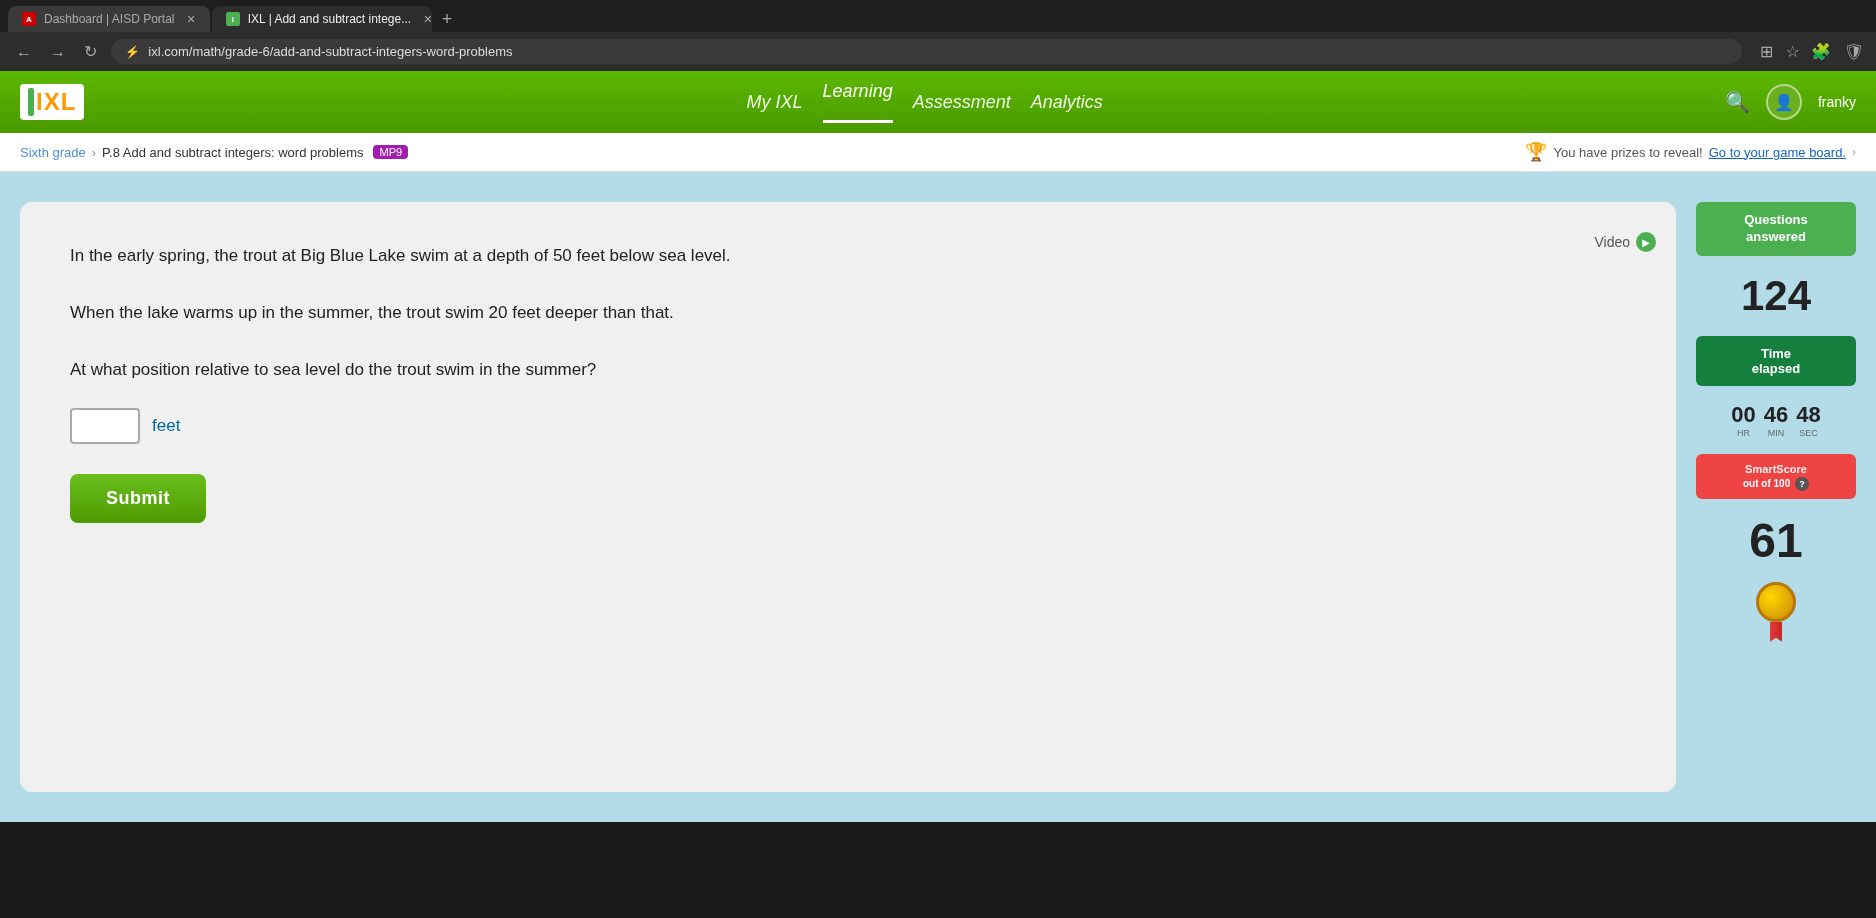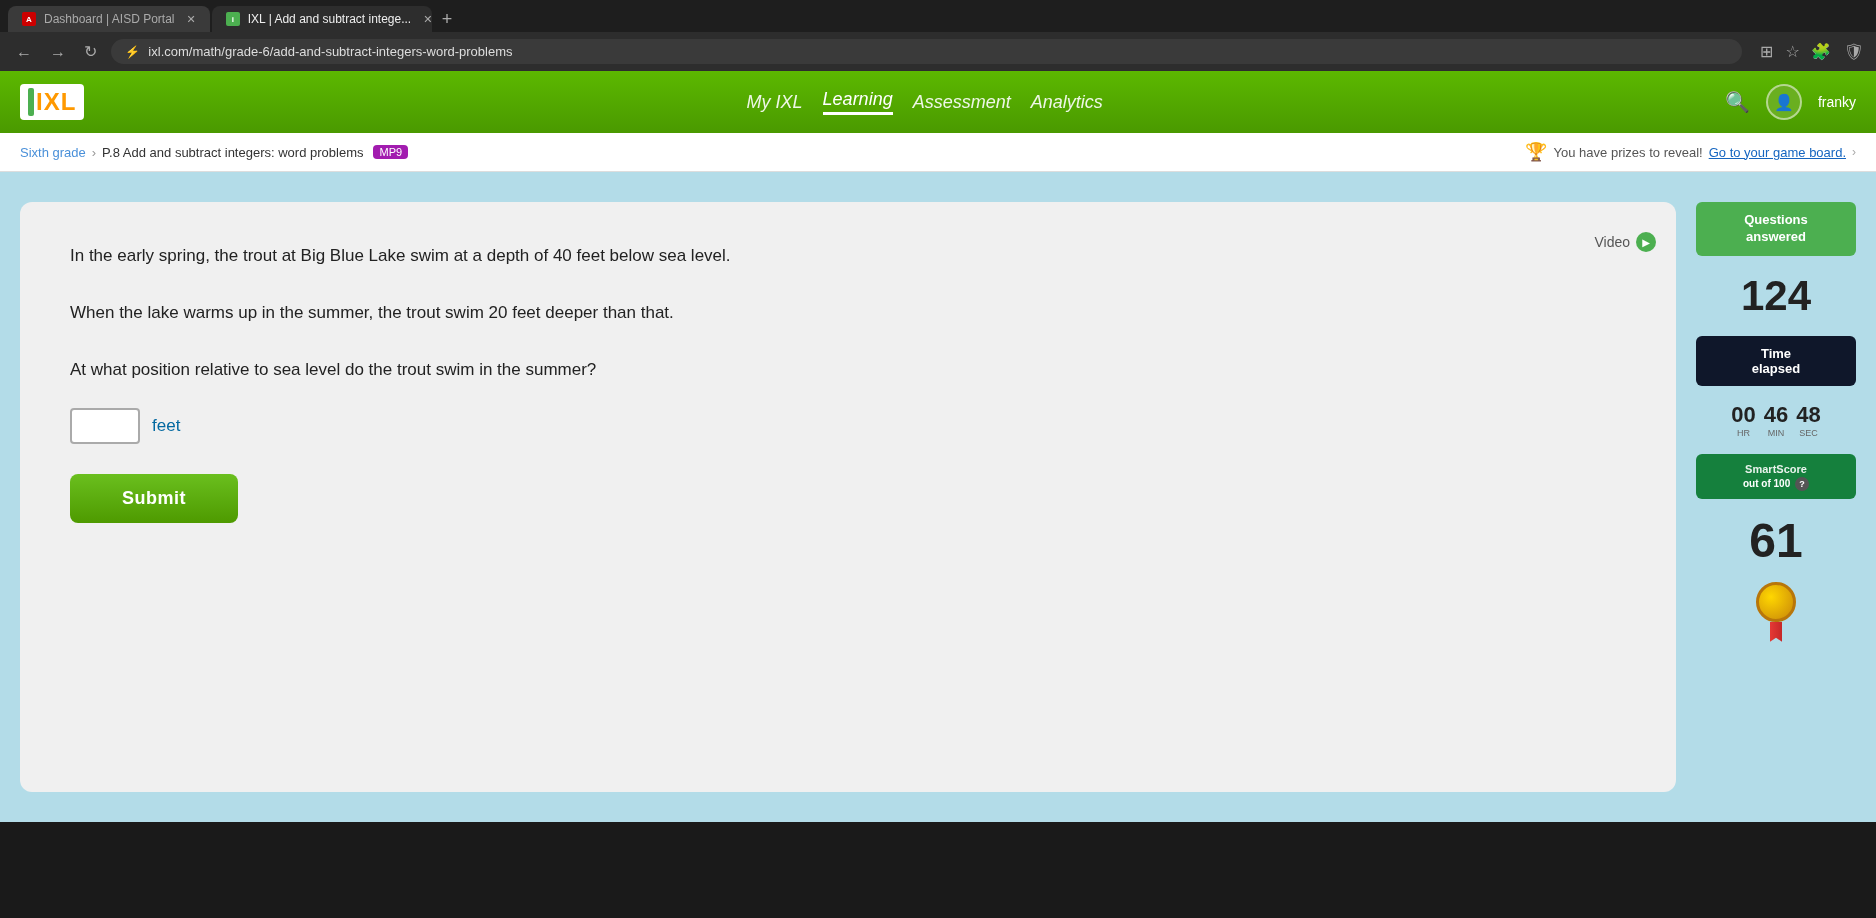--- a/index.html
+++ b/index.html
@@ -181,21 +181,21 @@
       font-size: 18px;
       text-decoration: none;
       cursor: pointer;
       font-style: italic;
       font-weight: 500;
     }
 
     .ixl-nav-link.active {
       color: white;
       border-bottom: 3px solid white;
-      padding-bottom: 2px;
+      padding-bottom: 18px;
     }
 
     .ixl-nav-right {
       display: flex;
       align-items: center;
       gap: 16px;
     }
 
     .ixl-search-icon {
       color: white;
@@ -324,21 +324,21 @@
       font-size: 17px;
       color: #0369a1;
     }
 
     .submit-btn {
       margin-top: 30px;
       background: linear-gradient(to bottom, #6abf1e, #4e9a00);
       color: white;
       border: none;
       border-radius: 8px;
-      padding: 14px 52px;
+      padding: 14px 36px;
       font-size: 18px;
       font-weight: bold;
       cursor: pointer;
       letter-spacing: 0.5px;
     }
 
     
     .video-link {
       position: absolute;
       top: 30px;
@@ -388,21 +388,21 @@
 
     .questions-count {
       font-size: 42px;
       font-weight: bold;
       color: #222;
       text-align: center;
       margin: 6px 0;
     }
 
     .time-elapsed-btn {
-      background: #0f172a;
+      background: #15803d;
       color: white;
       border: none;
       border-radius: 6px;
       padding: 10px 16px;
       font-size: 13px;
       font-weight: bold;
       cursor: pointer;
       text-align: center;
       width: 100%;
     }
@@ -424,21 +424,21 @@
       color: #222;
     }
 
     .timer-label {
       font-size: 9px;
       color: #666;
       text-transform: uppercase;
     }
 
     .smart-score-btn {
-      background: #15803d;
+      background: #ef4444;
       color: white;
       border: none;
       border-radius: 6px;
       padding: 8px 12px;
       font-size: 12px;
       font-weight: bold;
       cursor: pointer;
       text-align: center;
       width: 100%;
     }
@@ -568,21 +568,21 @@
 
     <div class="question-panel">
 
       
       <div class="video-link">
         <span>Video</span>
         <div class="video-play-icon">▶</div>
       </div>
 
       
-      <p class="question-text">In the early spring, the trout at Big Blue Lake swim at a depth of 40 feet below sea level.</p>
+      <p class="question-text">In the early spring, the trout at Big Blue Lake swim at a depth of 50 feet below sea level.</p>
       <p class="question-text">When the lake warms up in the summer, the trout swim 20 feet deeper than that.</p>
 
       <p class="question-sub">At what position relative to sea level do the trout swim in the summer?</p>
 
       
       <div class="answer-row">
         <input class="answer-input" type="text" style="">
         <span class="answer-unit">feet</span>
       </div>
 

